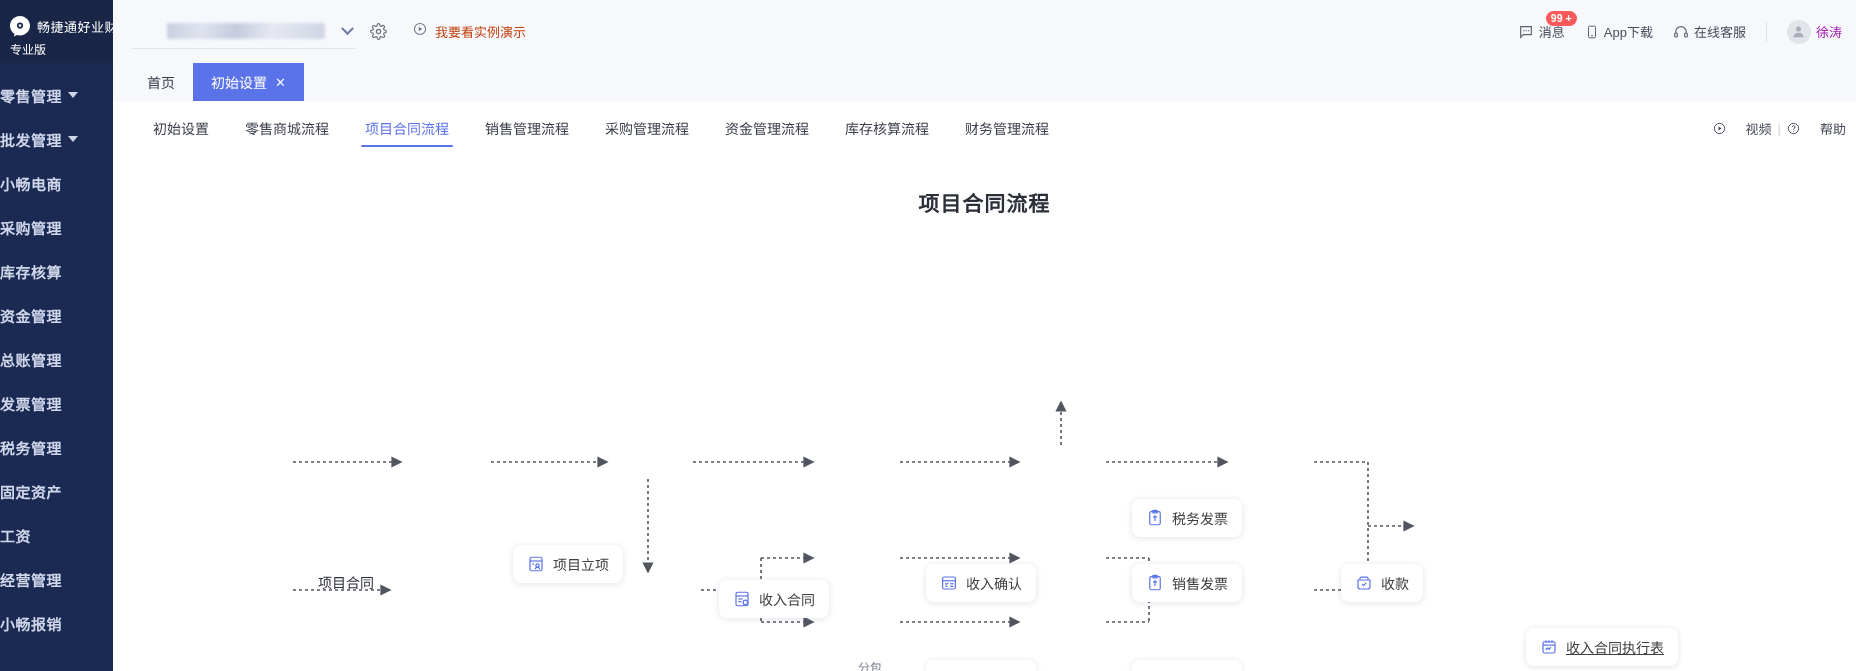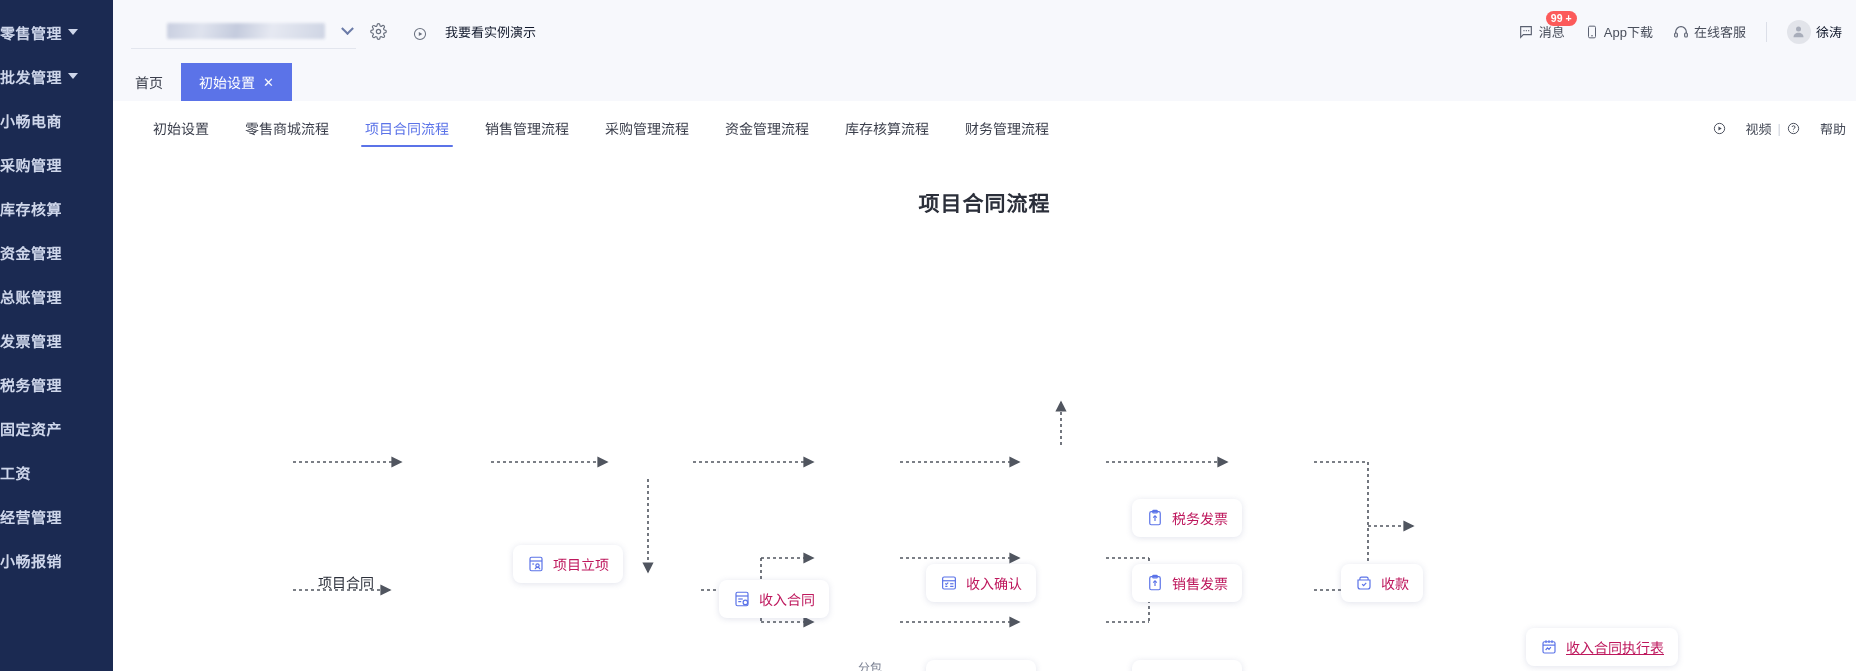--- a/index.html
+++ b/index.html
@@ -67,44 +67,44 @@
     filter: blur(1.6px);
     margin-left: 36px;
   }
   .chev-down {
     width: 9px; height: 9px; border-right: 2px solid #6b7ba8;
     border-bottom: 2px solid #6b7ba8; transform: rotate(45deg) translate(-2px,-2px);
     margin-left: auto; margin-right: 4px;
   }
   .gear-btn { margin-left: 14px; cursor: pointer; display: flex; align-items: center; }
   .demo-link {
-    margin-left: 26px; display: flex; align-items: flex-end; gap: 18px;
-    font-size: 13px; color: #0f172a; cursor: pointer;
+    margin-left: 26px; display: flex; align-items: flex-start; gap: 8px;
+    font-size: 13px; color: #c2410c; cursor: pointer;
   }
   .topbar-right {
     margin-left: auto; display: flex; align-items: center; gap: 20px;
     font-size: 13px; color: #4a4f5c;
   }
   .tb-item { display: flex; align-items: center; gap: 5px; cursor: pointer; position: relative; }
   .badge {
     position: absolute; top: -11px; left: 28px;
     background: #fc5a5a; color: #fff; font-size: 10.5px; font-weight: bold;
     border-radius: 9px; padding: 1px 5px; line-height: 13px; white-space: nowrap;
   }
   .tb-divider { width: 1px; height: 20px; background: #dcdfe8; }
   .avatar {
     width: 24px; height: 24px; border-radius: 50%; background: #e2e4ea;
     display: flex; align-items: center; justify-content: center;
   }
-  .user-name { color: #0f172a; font-size: 13px; }
+  .user-name { color: #a21caf; font-size: 13px; }
 
   
   .wintabs {
     height: 38px; background: #f7f8fc; display: flex; align-items: flex-end;
-    padding-left: 4px; gap: 0;
+    padding-left: 16px; gap: 0;
   }
   .wintab {
     height: 38px; display: flex; align-items: center; gap: 8px;
     padding: 0 18px; font-size: 14px; color: #3b3f4c; cursor: pointer;
   }
   .wintab.active { background: #5b73e8; color: #ffffff; }
   .wintab .x { font-size: 13px; opacity: .95; }
 
   
   .content {
@@ -137,37 +137,50 @@
     text-align: center; font-size: 21px; color: #2b2f3a;
     margin-top: 32px; letter-spacing: 1px;
   }
   .flow-canvas { position: absolute; inset: 0; }
   .flow-canvas svg { position: absolute; left: 0; top: 0; }
 
   .node {
     position: absolute; display: flex; align-items: center; gap: 8px;
     background: #ffffff; border-radius: 8px;
     box-shadow: 0 1px 6px rgba(90,100,150,.18);
-    padding: 9px 14px; font-size: 14px; color: #be185d;
+    padding: 9px 14px; font-size: 14px; color: #404040;
     white-space: nowrap; cursor: pointer;
   }
   .node .ico { width: 18px; height: 18px; flex: 0 0 18px; }
   .rowlabel {
     position: absolute; font-size: 14px; color: #2b2f3a; white-space: nowrap;
   }
   .edgelabel {
     position: absolute; font-size: 12px; color: #7a8092; white-space: nowrap;
   }
 </style>
 </head>
 <body>
 
 <div id="app">
 
   <aside class="sidebar">
+    <div class="brand">
+      <div class="brand-row">
+        <span class="brand-logo">
+          <svg viewBox="0 0 24 24" width="24" height="24">
+            <path d="M12 2C6.5 2 2 6.4 2 11.8c0 3.4 1.8 6.4 4.6 8.2l-.8 2.6 3.3-1.5c.9.2 1.9.4 2.9.4 5.5 0 10-4.4 10-9.7S17.5 2 12 2z" fill="#ffffff"></path>
+            <circle cx="12" cy="11.6" r="3.1" fill="#1b2a52"></circle>
+            <circle cx="12" cy="11.6" r="1.3" fill="#ffffff"></circle>
+          </svg>
+        </span>
+        <span class="brand-name">畅捷通好业财</span>
+      </div>
+      <div class="brand-sub">专业版</div>
+    </div>
 
     <nav class="menu">
       <div class="menu-item">
         <span>零售管理</span>
         <i class="caret"></i>
       </div>
       <div class="menu-item">
         <span>批发管理</span>
         <i class="caret"></i>
       </div>

